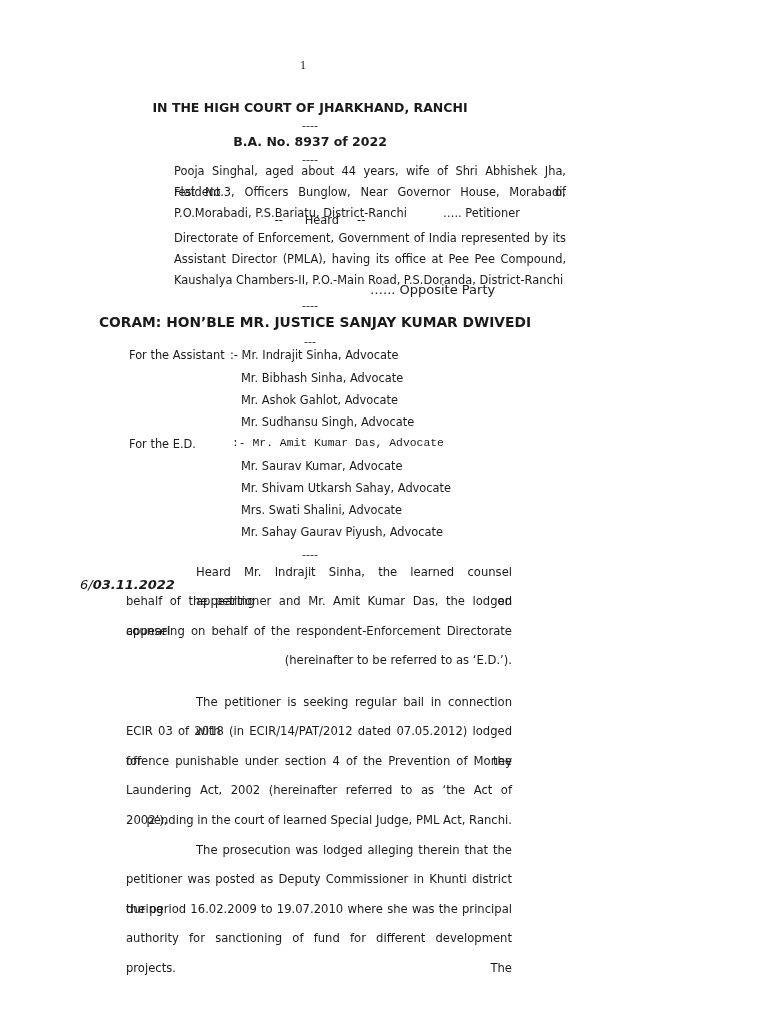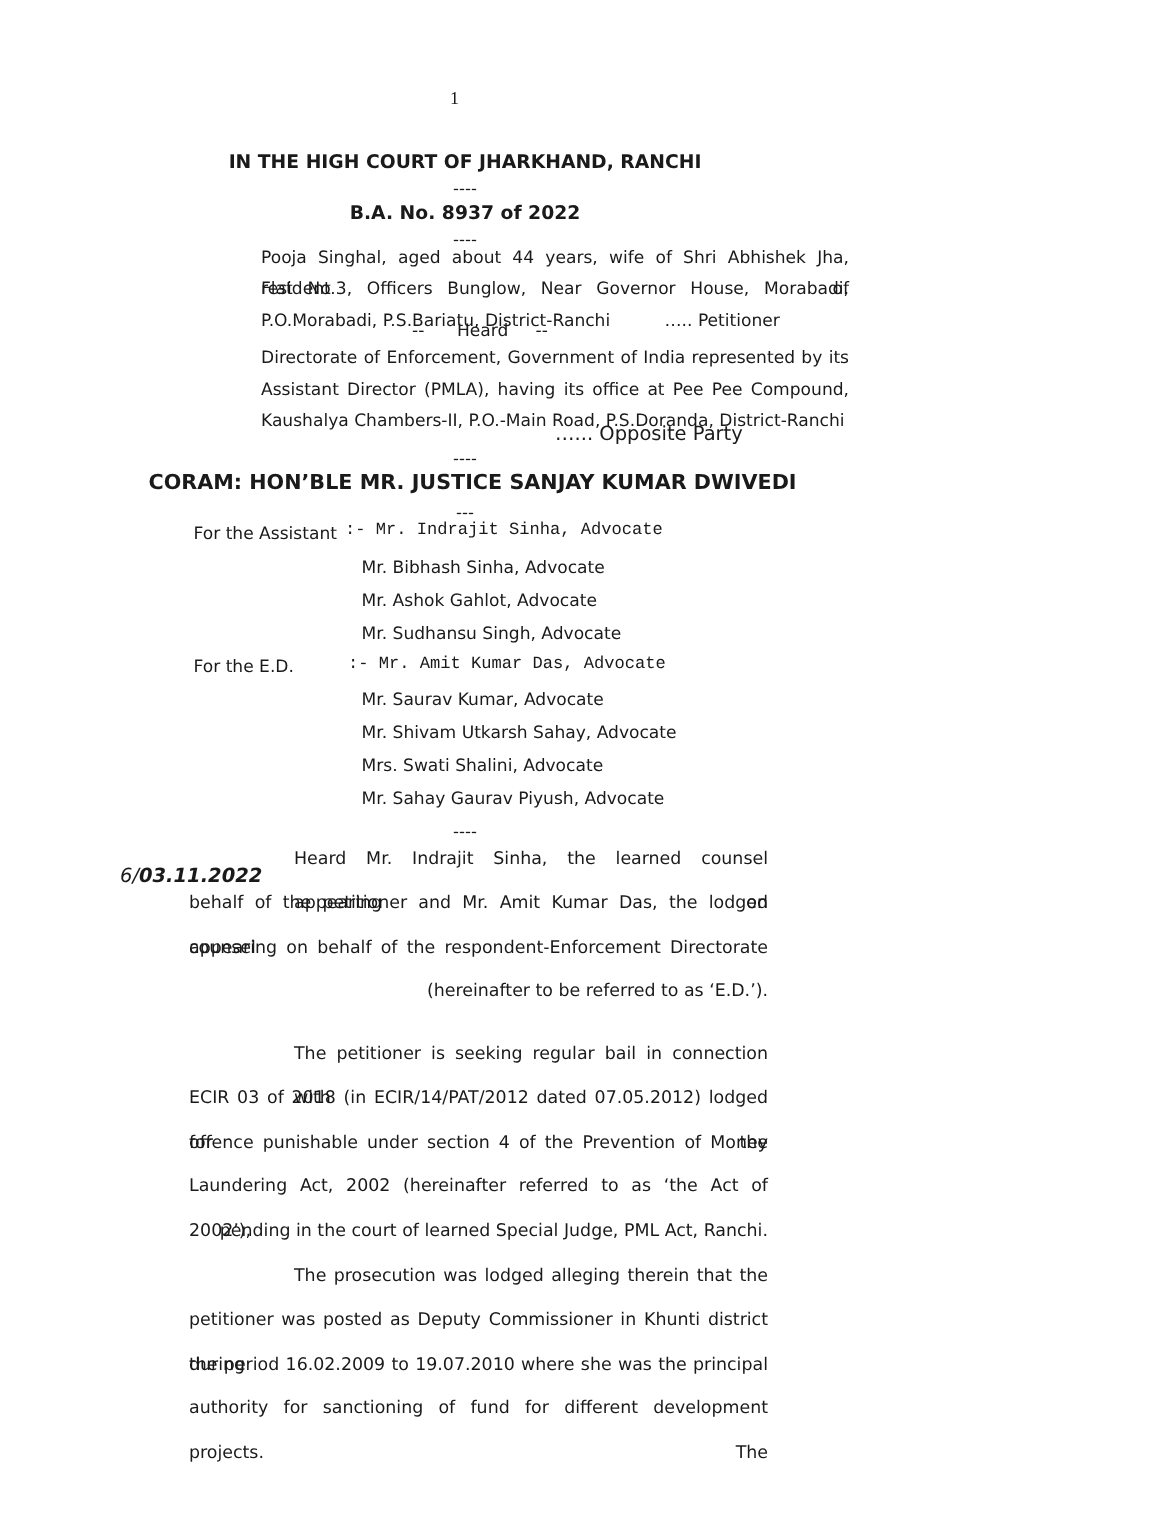--- a/index.html
+++ b/index.html
@@ -131,21 +131,21 @@
     <span class="jline">Assistant Director (PMLA), having its office at Pee Pee Compound,</span>
     <span class="lline">Kaushalya Chambers-II, P.O.-Main Road, P.S.Doranda, District-Ranchi</span>
   </div>
   <div class="abs" style="left:370px; top:282px; font-size:13px;">…... Opposite Party</div>
   <div class="abs sep" style="top:300px;">----</div>
 
   <div class="abs coram">CORAM: HON’BLE MR. JUSTICE SANJAY KUMAR DWIVEDI</div>
   <div class="abs sep" style="top:336px;">---</div>
 
   <div class="abs counsel-label" style="top:348px;">For the Assistant</div>
-  <div class="abs counsel-first" style="top:348px;font-family:Liberation Mono, monospace;">:- Mr. Indrajit Sinha, Advocate</div>
+  <div class="abs counsel-first" style="top:348px;">:- Mr. Indrajit Sinha, Advocate</div>
   <div class="abs counsel-name" style="top:371px;">Mr. Bibhash Sinha, Advocate</div>
   <div class="abs counsel-name" style="top:393px;">Mr. Ashok Gahlot, Advocate</div>
   <div class="abs counsel-name" style="top:415px;">Mr. Sudhansu Singh, Advocate</div>
 
   <div class="abs counsel-label" style="top:437px;">For the E.D.</div>
   <div class="abs counsel-first" style="top:437px; left:232px;font-family:Liberation Mono, monospace;">:- Mr. Amit Kumar Das, Advocate</div>
   <div class="abs counsel-name" style="top:459px;">Mr. Saurav Kumar, Advocate</div>
   <div class="abs counsel-name" style="top:481px;">Mr. Shivam Utkarsh Sahay, Advocate</div>
   <div class="abs counsel-name" style="top:503px;">Mrs. Swati Shalini, Advocate</div>
   <div class="abs counsel-name" style="top:525px;">Mr. Sahay Gaurav Piyush, Advocate</div>

